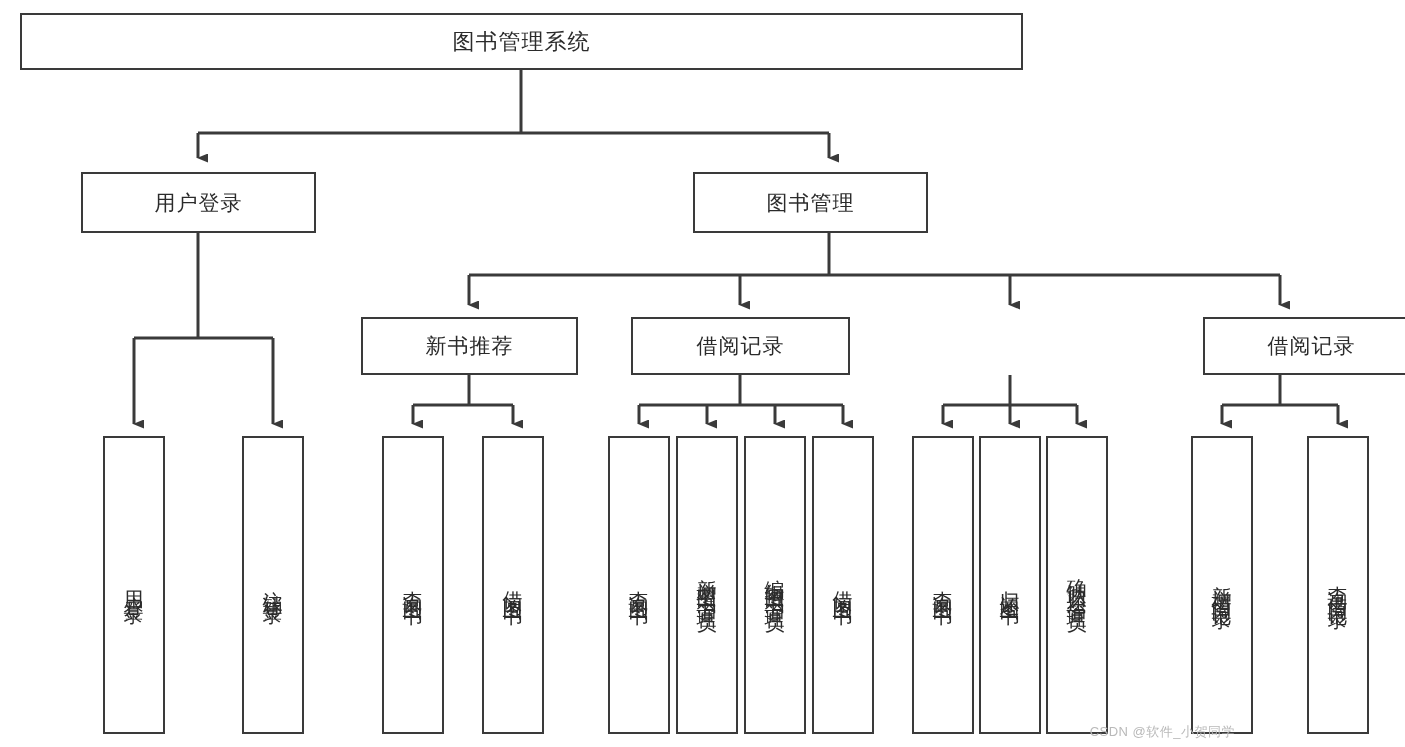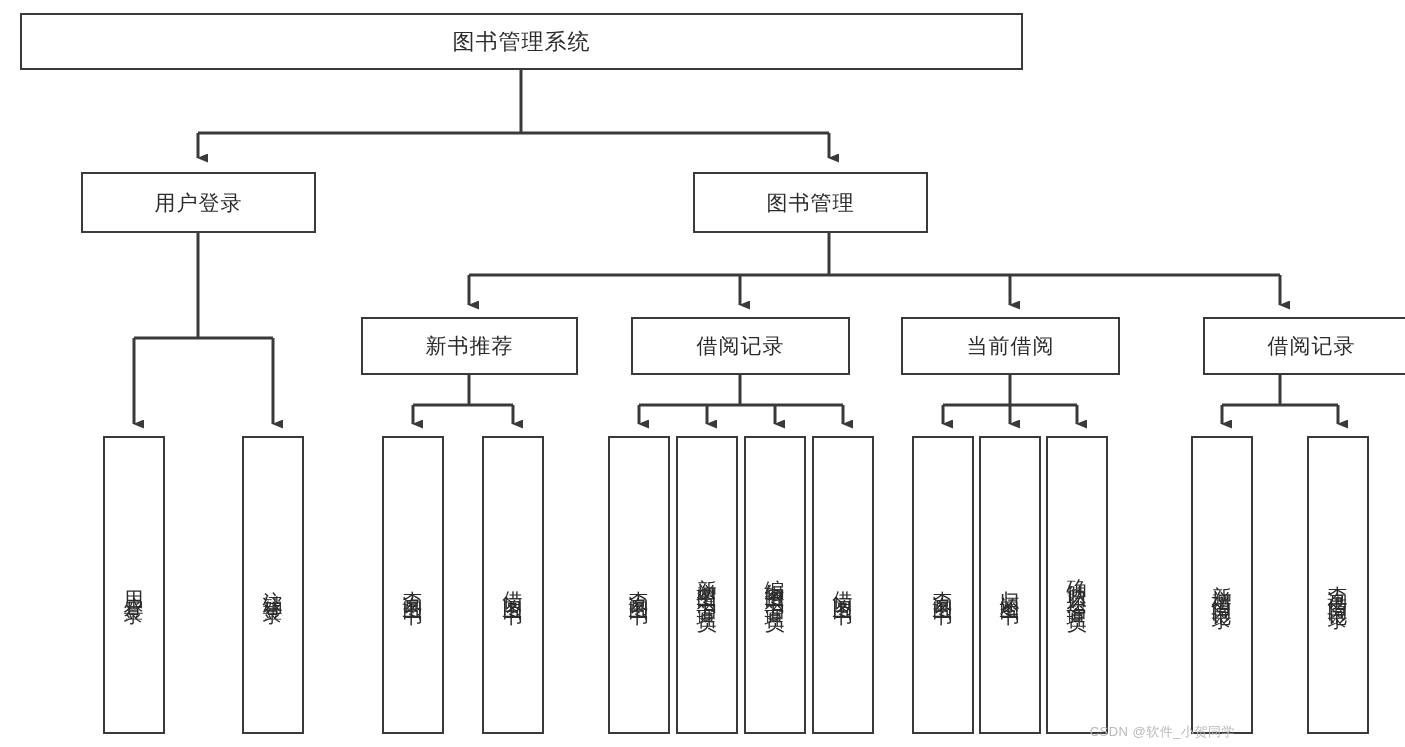--- a/index.html
+++ b/index.html
@@ -130,23 +130,20 @@
   <div class="node horiz" style="left:693px; top:172px; width:235px; height:61px;">
     <span>图书管理</span>
   </div>
 
   <div class="node horiz" style="left:361px; top:317px; width:217px; height:58px;">
     <span>新书推荐</span>
   </div>
   <div class="node horiz" style="left:631px; top:317px; width:219px; height:58px;">
     <span>借阅记录</span>
   </div>
-  <div class="node horiz" style="left:901px; top:317px; width:219px; height:58px;">
-    <span>当前借阅</span>
-  </div>
   <div class="node horiz" style="left:1171px; top:317px; width:217px; height:58px;margin-left:32px;">
     <span>借阅记录</span>
   </div>
 
   <div class="node vert" style="left:103px; top:436px; width:62px; height:298px;">
     <span class="vtext">用户登录</span>
   </div>
   <div class="node vert" style="left:242px; top:436px; width:62px; height:298px;">
     <span class="vtext">注销登录</span>
   </div>

